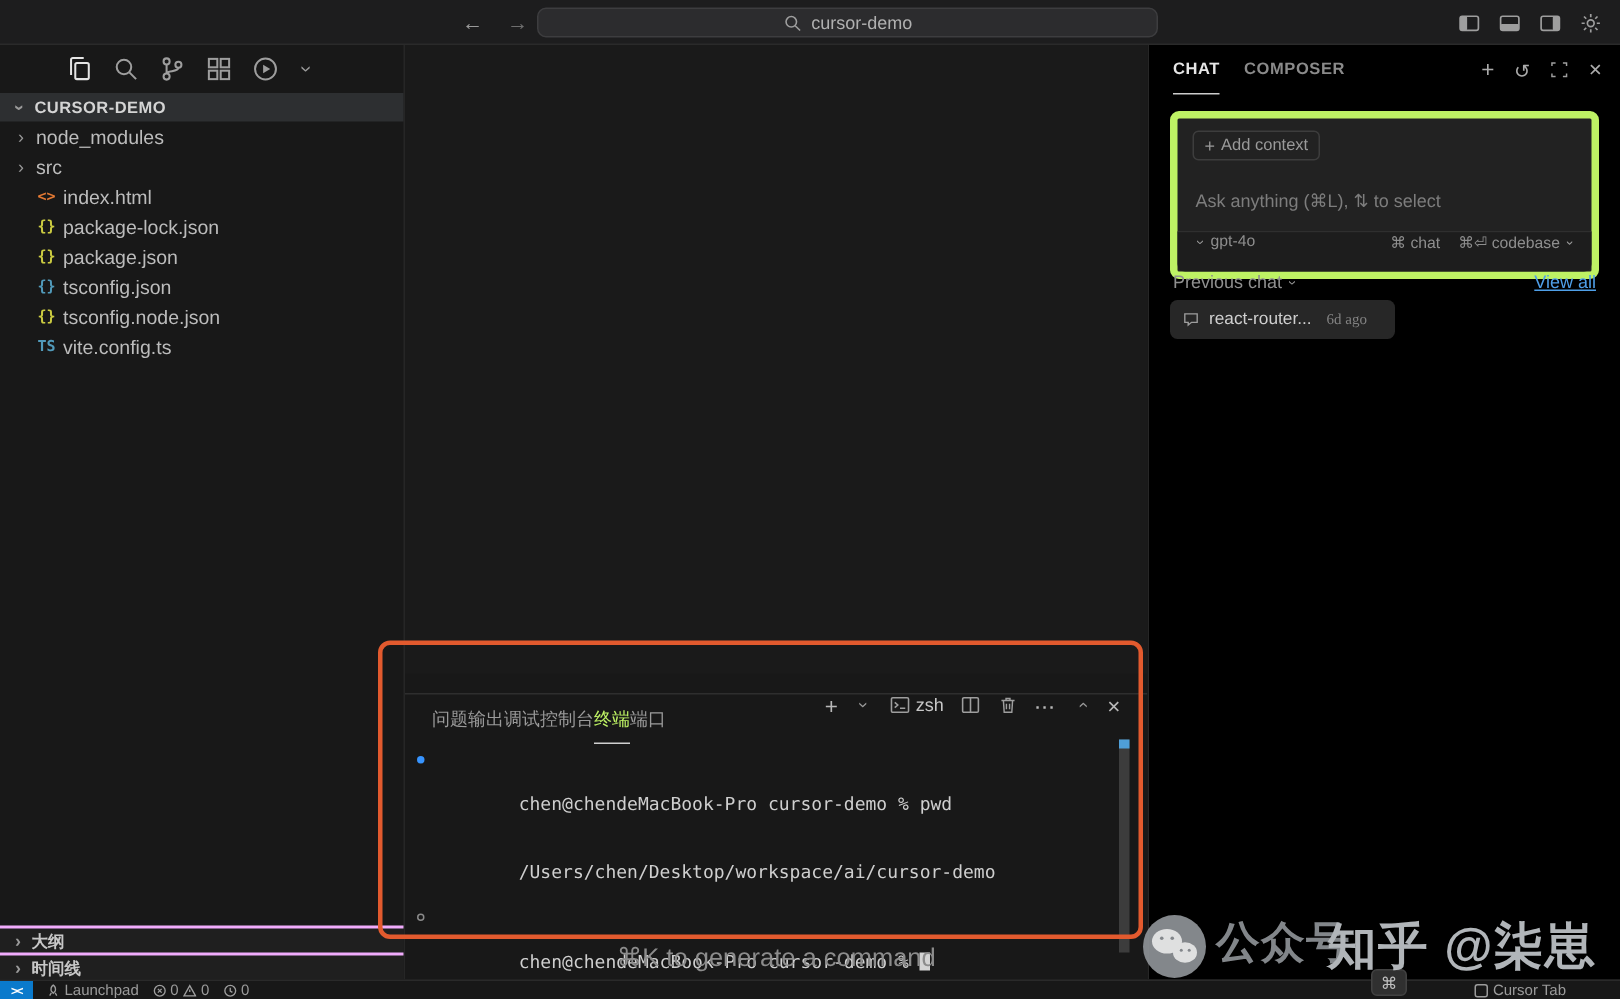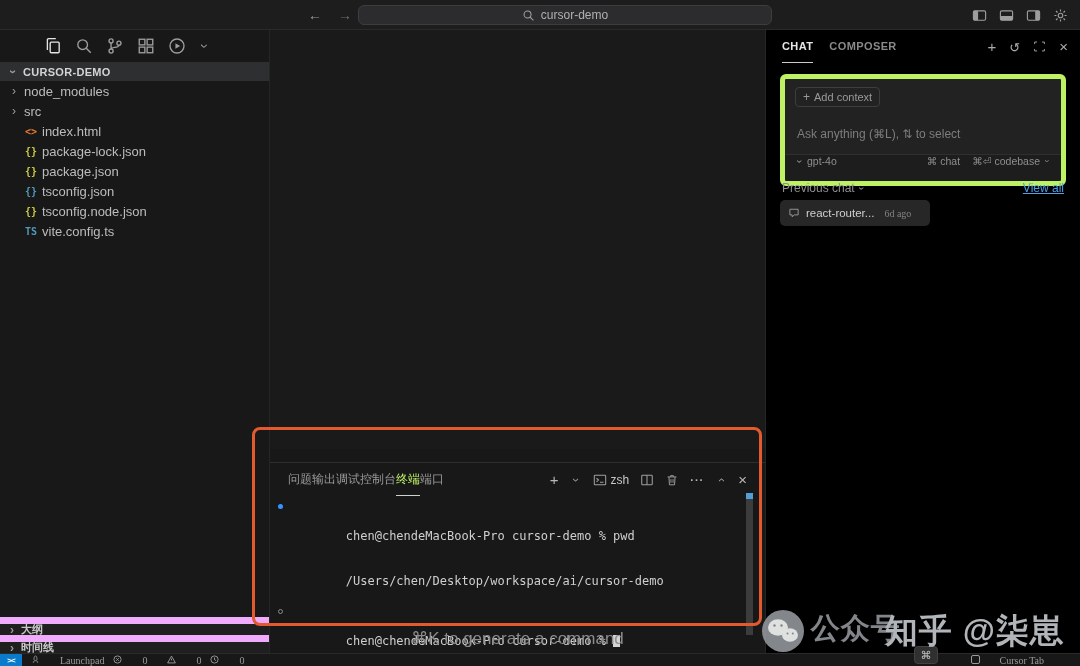--- a/index.html
+++ b/index.html
@@ -30,31 +30,31 @@
   .tree-row.file { padding-left:24px; }
   .chev { display:inline-block; width:12px; color:#9a9a9a; font-size:12px; text-align:center; }
   .g-chev::before { content:"›"; }
   .down { transform:rotate(90deg); }
   .up { transform:rotate(-90deg); }
   .folder .chev { margin-right:4px; }
   .ficon { width:14px; margin-right:4px; font-size:10px; font-weight:bold; font-family:"DejaVu Sans Mono",monospace; text-align:center; }
   .ic-orange { color:#e37933; }
   .ic-yellow { color:#cbcb41; }
   .ic-blue   { color:#519aba; }
-  .side-sec { position:absolute; left:0; right:0; height:18px; border-top:7px solid #f0abfc; display:flex; align-items:center; padding-left:6px; gap:3px; font-size:11px; font-weight:bold; color:#c7c7c7; background:#1f1f1f; }
+  .side-sec { position:absolute; left:0; right:0; height:18px; border-top:2px solid #f0abfc; display:flex; align-items:center; padding-left:6px; gap:3px; font-size:11px; font-weight:bold; color:#c7c7c7; background:#1f1f1f; }
 
   
   .editor { position:absolute; left:270px; top:30px; width:495px; bottom:217px; background:#1a1a1a; }
 
   
   .panel { position:absolute; left:270px; top:462px; width:495px; bottom:13px; background:#181818; border-top:1px solid #2e2e2e; }
   .panel-tabs { height:33px; display:flex; align-items:stretch; padding-left:18px; font-size:12px; color:#9a9a9a; }
   .panel-tab { display:flex; align-items:center; border-bottom:1px solid transparent; cursor:default; }
   .panel-tab.active { color:#bef264; border-bottom-color:#cfcfcf; }
-  .panel-actions { margin-left:auto; display:flex; align-items:center; gap:11px; padding-right:18px; color:#b8b8b8; font-size:13px; }
+  .panel-actions { margin-left:auto; display:flex; align-items:flex-start; gap:11px; padding-right:18px; color:#b8b8b8; font-size:13px; }
   .g-plus::before { content:"+"; font-size:15px; }
   .g-close::before { content:"×"; font-size:15px; }
   .g-more::before { content:"···"; letter-spacing:1px; font-weight:bold; font-size:11px; }
   .zsh-chip { display:flex; align-items:center; gap:4px; font-size:12px; color:#c7c7c7; }
   .term { position:absolute; left:18px; top:36px; right:30px; font-family:"DejaVu Sans Mono",monospace; font-size:12px; line-height:15px; color:#cfcfcf; }
   .term-line { position:relative; white-space:pre; }
   .dot { position:absolute; left:-10px; top:5px; width:5px; height:5px; border-radius:50%; }
   .dot-blue { background:#3794ff; }
   .dot-gray { border:1px solid #8a8a8a; background:transparent; }
   .cursor-block { display:inline-block; width:7px; height:12px; background:#d4d4d4; vertical-align:-2px; }
@@ -81,21 +81,21 @@
   .footer-hints { margin-left:auto; display:flex; align-items:center; gap:12px; }
   .hint-group { display:flex; align-items:center; gap:3px; }
   .prev-row { position:absolute; left:16px; right:16px; top:151px; display:flex; align-items:center; font-size:12px; color:#8f8f8f; }
   .view-all { margin-left:auto; color:#4f9fe8; cursor:pointer;text-decoration:underline; }
   .chat-item { position:absolute; left:14px; top:170px; width:150px; height:26px; background:#272727; border-radius:5px; display:flex; align-items:center; gap:6px; padding:0 8px; font-size:11.5px; color:#cfcfcf; }
   .chat-item .time { margin-left:4px; font-size:10px; color:#838383;font-family:Liberation Serif, serif; }
 
   
   .statusbar { position:absolute; left:0; right:0; bottom:0; height:13px; background:#181818; border-top:1px solid #2a2a2a; display:flex; align-items:center; font-size:10px; color:#9b9b9b; z-index:30; }
   .remote-box { width:22px; height:13px; background:#0a7acc; color:#fff; display:flex; align-items:center; justify-content:center; font-size:8px; font-weight:bold; letter-spacing:-1px; }
-  .sb-item { display:flex; align-items:flex-start; gap:20px; margin-left:9px;font-family:Liberation Serif, serif; }
+  .sb-item { display:flex; align-items:center; gap:3px; margin-left:9px; }
   .sb-right { margin-left:auto; display:flex; align-items:center; gap:10px; margin-right:36px; }
   .ct-logo { width:9px; height:9px; border:1px solid #9b9b9b; border-radius:2px; }
   .cmd-float { position:absolute; right:142px; bottom:2px; width:24px; height:18px; background:#303030; border:1px solid #424242; border-radius:4px; color:#c0c0c0; font-size:11px; display:flex; align-items:center; justify-content:center; z-index:45; }
 
   
   .watermark { position:absolute; right:16px; bottom:12px; display:flex; align-items:flex-start; z-index:60; pointer-events:none; opacity:.92; }
   .wm-text1 { font-size:29px; font-weight:bold; color:#8e9296; margin-left:6px; letter-spacing:1px; }
   .wm-text2 { font-size:33px; font-weight:bold; color:#c0c5c9; margin-left:-16px; letter-spacing:1px; }
 </style>
 </head>

